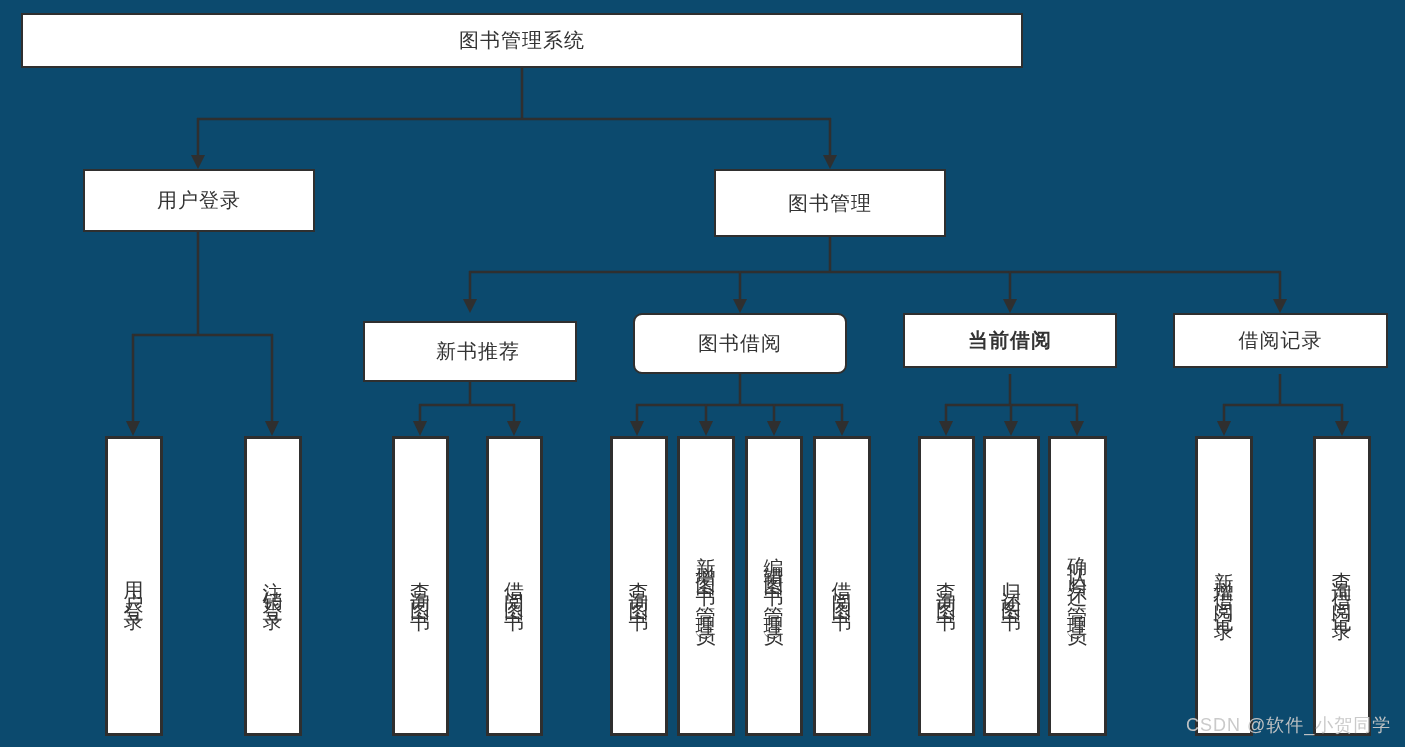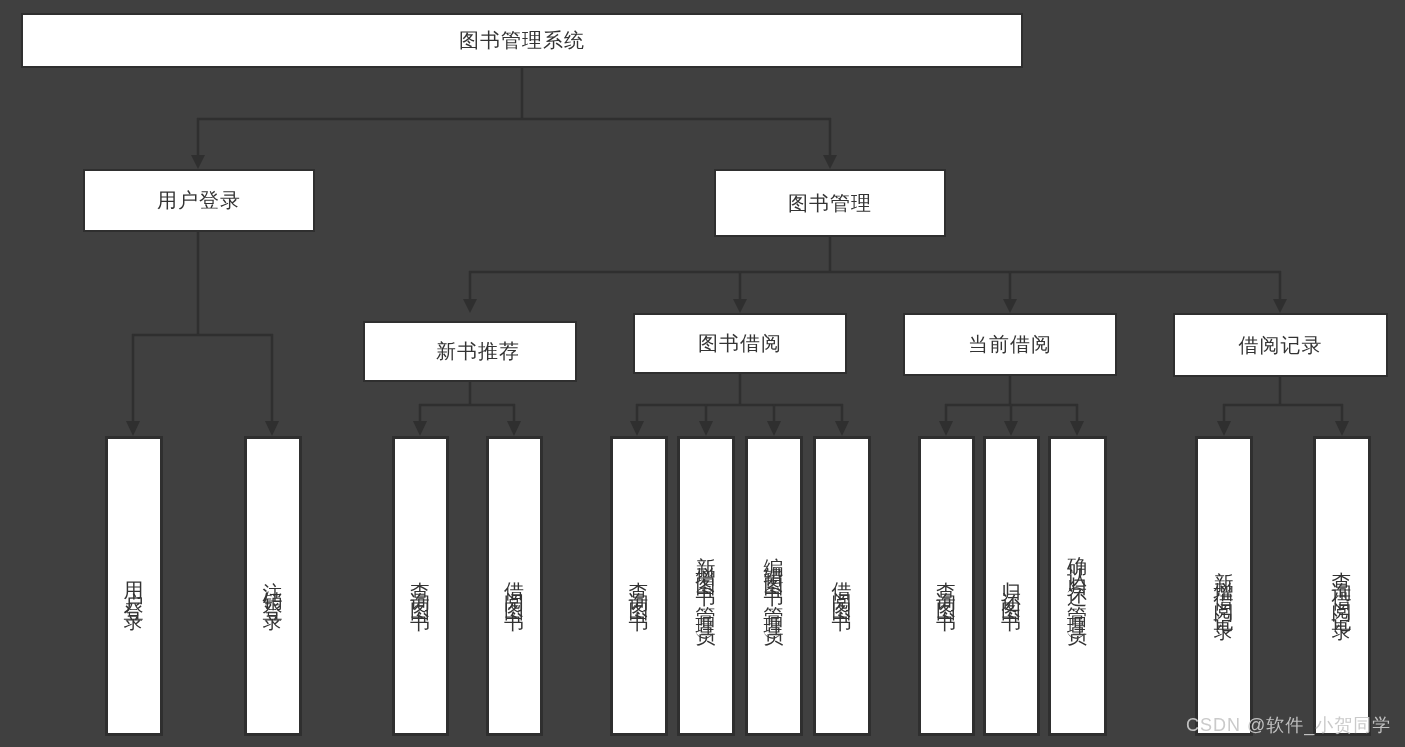--- a/index.html
+++ b/index.html
@@ -1,20 +1,20 @@
 <!DOCTYPE html>
 <html><head>
 <meta charset="utf-8">
 <title>Diagram</title>
 <style>
   html,body { margin:0; padding:0; background:#ffffff; }
   .canvas {
     position:relative;
     width:1405px; height:747px;
-    background:#404040;
+    background:#0c4a6e;
     font-family:"Liberation Sans","DejaVu Sans",sans-serif;
     overflow:hidden;
   }
   svg.connectors {
     position:absolute; left:0; top:0;
     width:1405px; height:747px;
   }
   svg.connectors line { stroke:#2f2f2f; stroke-width:2.5; }
   svg.connectors polygon { fill:#2f2f2f; stroke:none; }
   .box {
@@ -113,23 +113,23 @@
     <line x1="1342" y1="404" x2="1342" y2="423"></line>
     <polygon points="1335,421 1349,421 1342,436"></polygon>
   </svg>
 
   <div class="box" style="left:21px; top:13px; width:1002px; height:55px;">图书管理系统</div>
 
   <div class="box" style="left:83px; top:169px; width:232px; height:63px;">用户登录</div>
   <div class="box" style="left:714px; top:169px; width:232px; height:68px;">图书管理</div>
 
   <div class="box" style="left:363px; top:321px; width:214px; height:61px;padding-left:16px;">新书推荐</div>
-  <div class="box" style="left:633px; top:313px; width:214px; height:61px;">图书借阅</div>
-  <div class="box" style="left:903px; top:313px; width:214px; height:63px;">当前借阅</div>
-  <div class="box" style="left:1173px; top:313px; width:215px; height:64px;">借阅记录</div>
+  <div class="box" style="left:633px; top:313px; width:214px; height:61px;border-radius:9px;">图书借阅</div>
+  <div class="box" style="left:903px; top:313px; width:214px; height:55px;font-weight:bold;">当前借阅</div>
+  <div class="box" style="left:1173px; top:313px; width:215px; height:55px;">借阅记录</div>
 
   <div class="box leaf" style="left:105px; top:436px; width:58px; height:300px;">
     <span class="vtext">用户登录</span>
   </div>
   <div class="box leaf" style="left:244px; top:436px; width:58px; height:300px;">
     <span class="vtext">注销登录</span>
   </div>
 
   <div class="box leaf" style="left:392px; top:436px; width:57px; height:300px;">
     <span class="vtext">查询图书</span>

